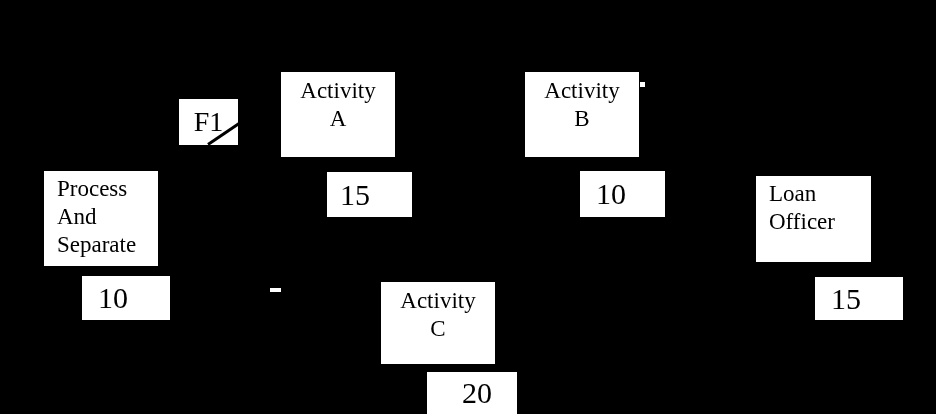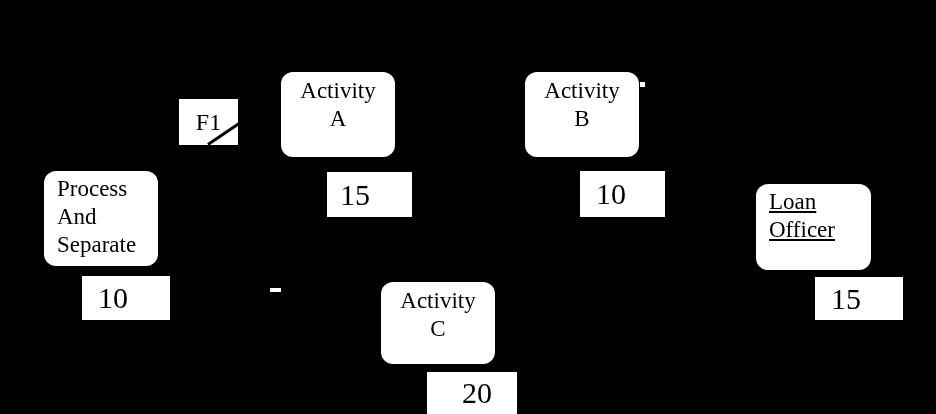--- a/index.html
+++ b/index.html
@@ -20,26 +20,25 @@
     position: absolute;
     background: #ffffff;
     color: #000000;
     box-sizing: border-box;
     white-space: pre-line;
   }
   .node {
     font-size: 23px;
     line-height: 28px;
     padding-top: 5px;
-    border-radius: 12px;
   }
   .node.leftalign { text-align: left; padding-left: 13px; padding-top: 4px; }
   .node.center    { text-align: center; }
   .flabel {
-    font-size: 24px;
+    font-size: 28px;
     line-height: 26px;
     display: flex;
     align-items: center;
     justify-content: center;
     text-align: center;
   }
   .score {
     font-size: 30px;
     line-height: 30px;
     padding-left: 16px;
@@ -49,21 +48,21 @@
     margin-left: 32px;
   }
 
   
   .process    { left: 44px;  top: 171px; width: 114px; height: 95px; }
   .f1         { left: 179px; top: 99px;  width: 59px;  height: 46px; }
   .f2         { left: 222px; top: 293px; width: 60px;  height: 46px; }
   .activity-a { left: 281px; top: 72px;  width: 114px; height: 85px; }
   .activity-b { left: 525px; top: 72px;  width: 114px; height: 85px; }
   .activity-c { left: 381px; top: 282px; width: 114px; height: 82px; }
-  .loan       { left: 756px; top: 184px; width: 115px; height: 86px; text-decoration: underline; }
+  .loan       { left: 756px; top: 176px; width: 115px; height: 86px; }
 
   
   .process-score { left: 50px;  top: 276px; width: 88px; height: 44px; }
   .a-score       { left: 295px; top: 172px; width: 85px; height: 45px; padding-left: 13px; }
   .b-score       { left: 548px; top: 171px; width: 85px; height: 46px; }
   .c-score       { left: 395px; top: 372px; width: 90px; height: 42px; padding-left: 35px; }
   .loan-score    { left: 783px; top: 277px; width: 88px; height: 43px; }
 
   
   .line { position: absolute; background: #000000; z-index: 5; }

